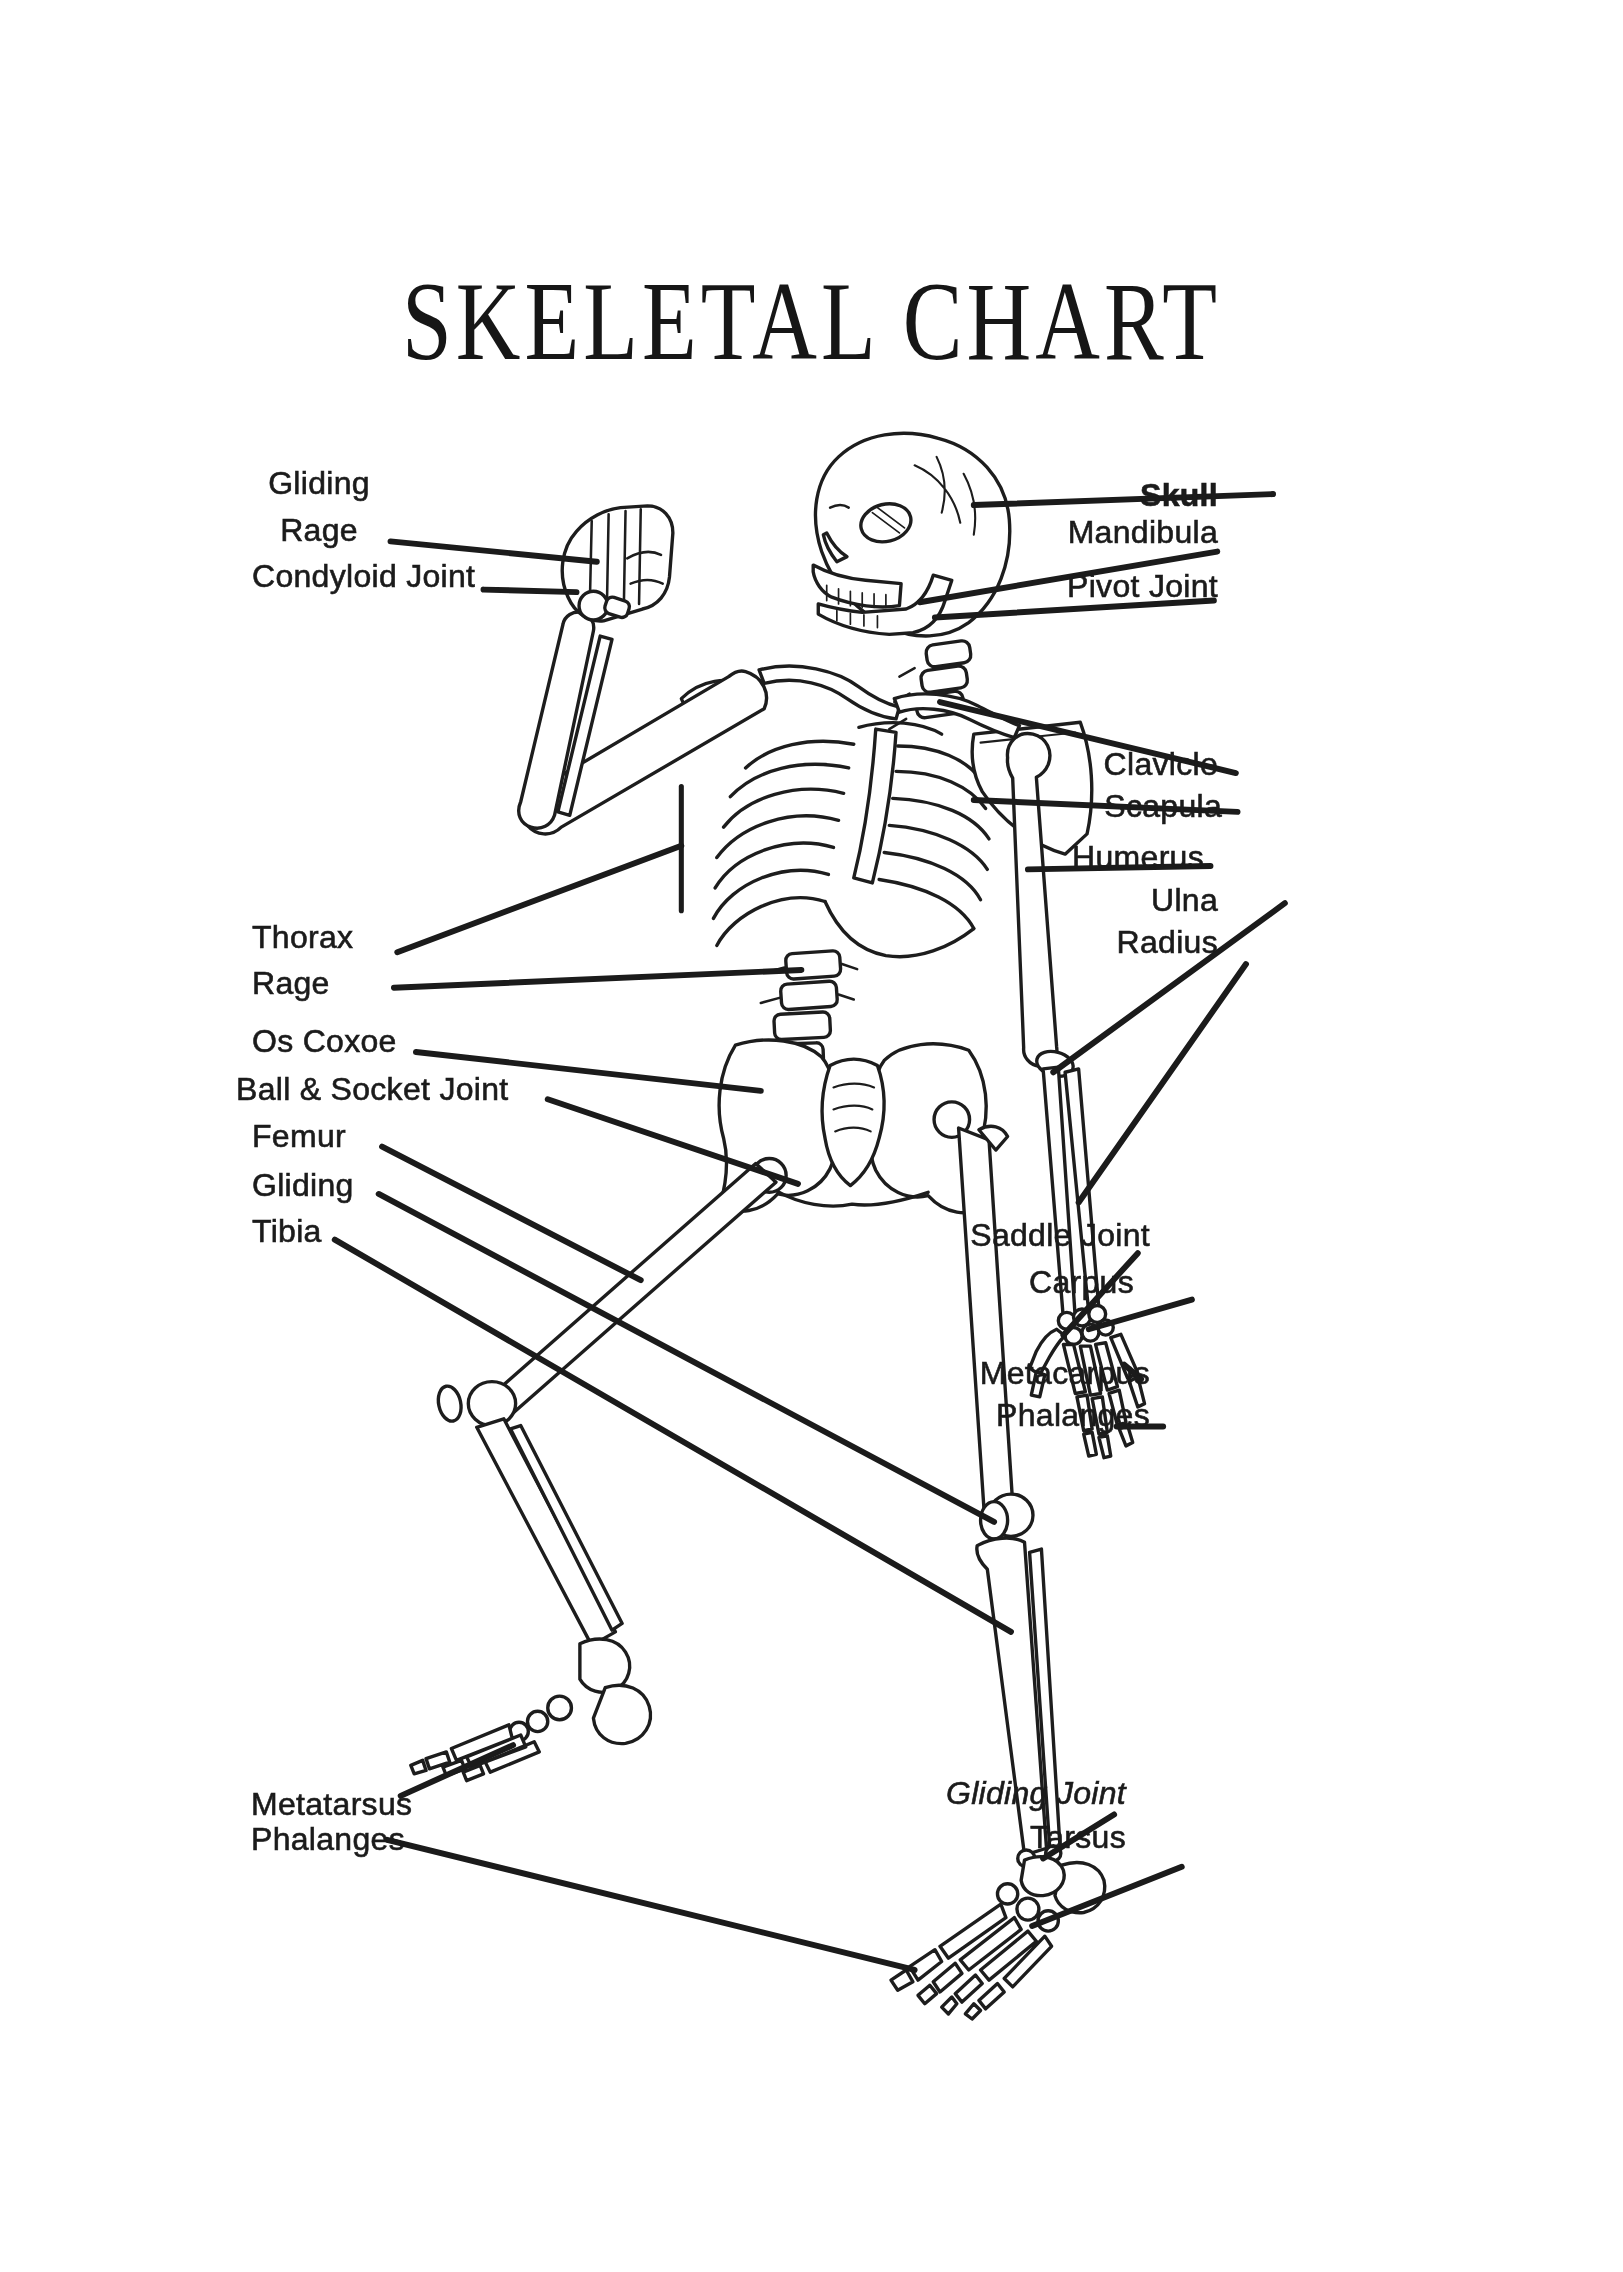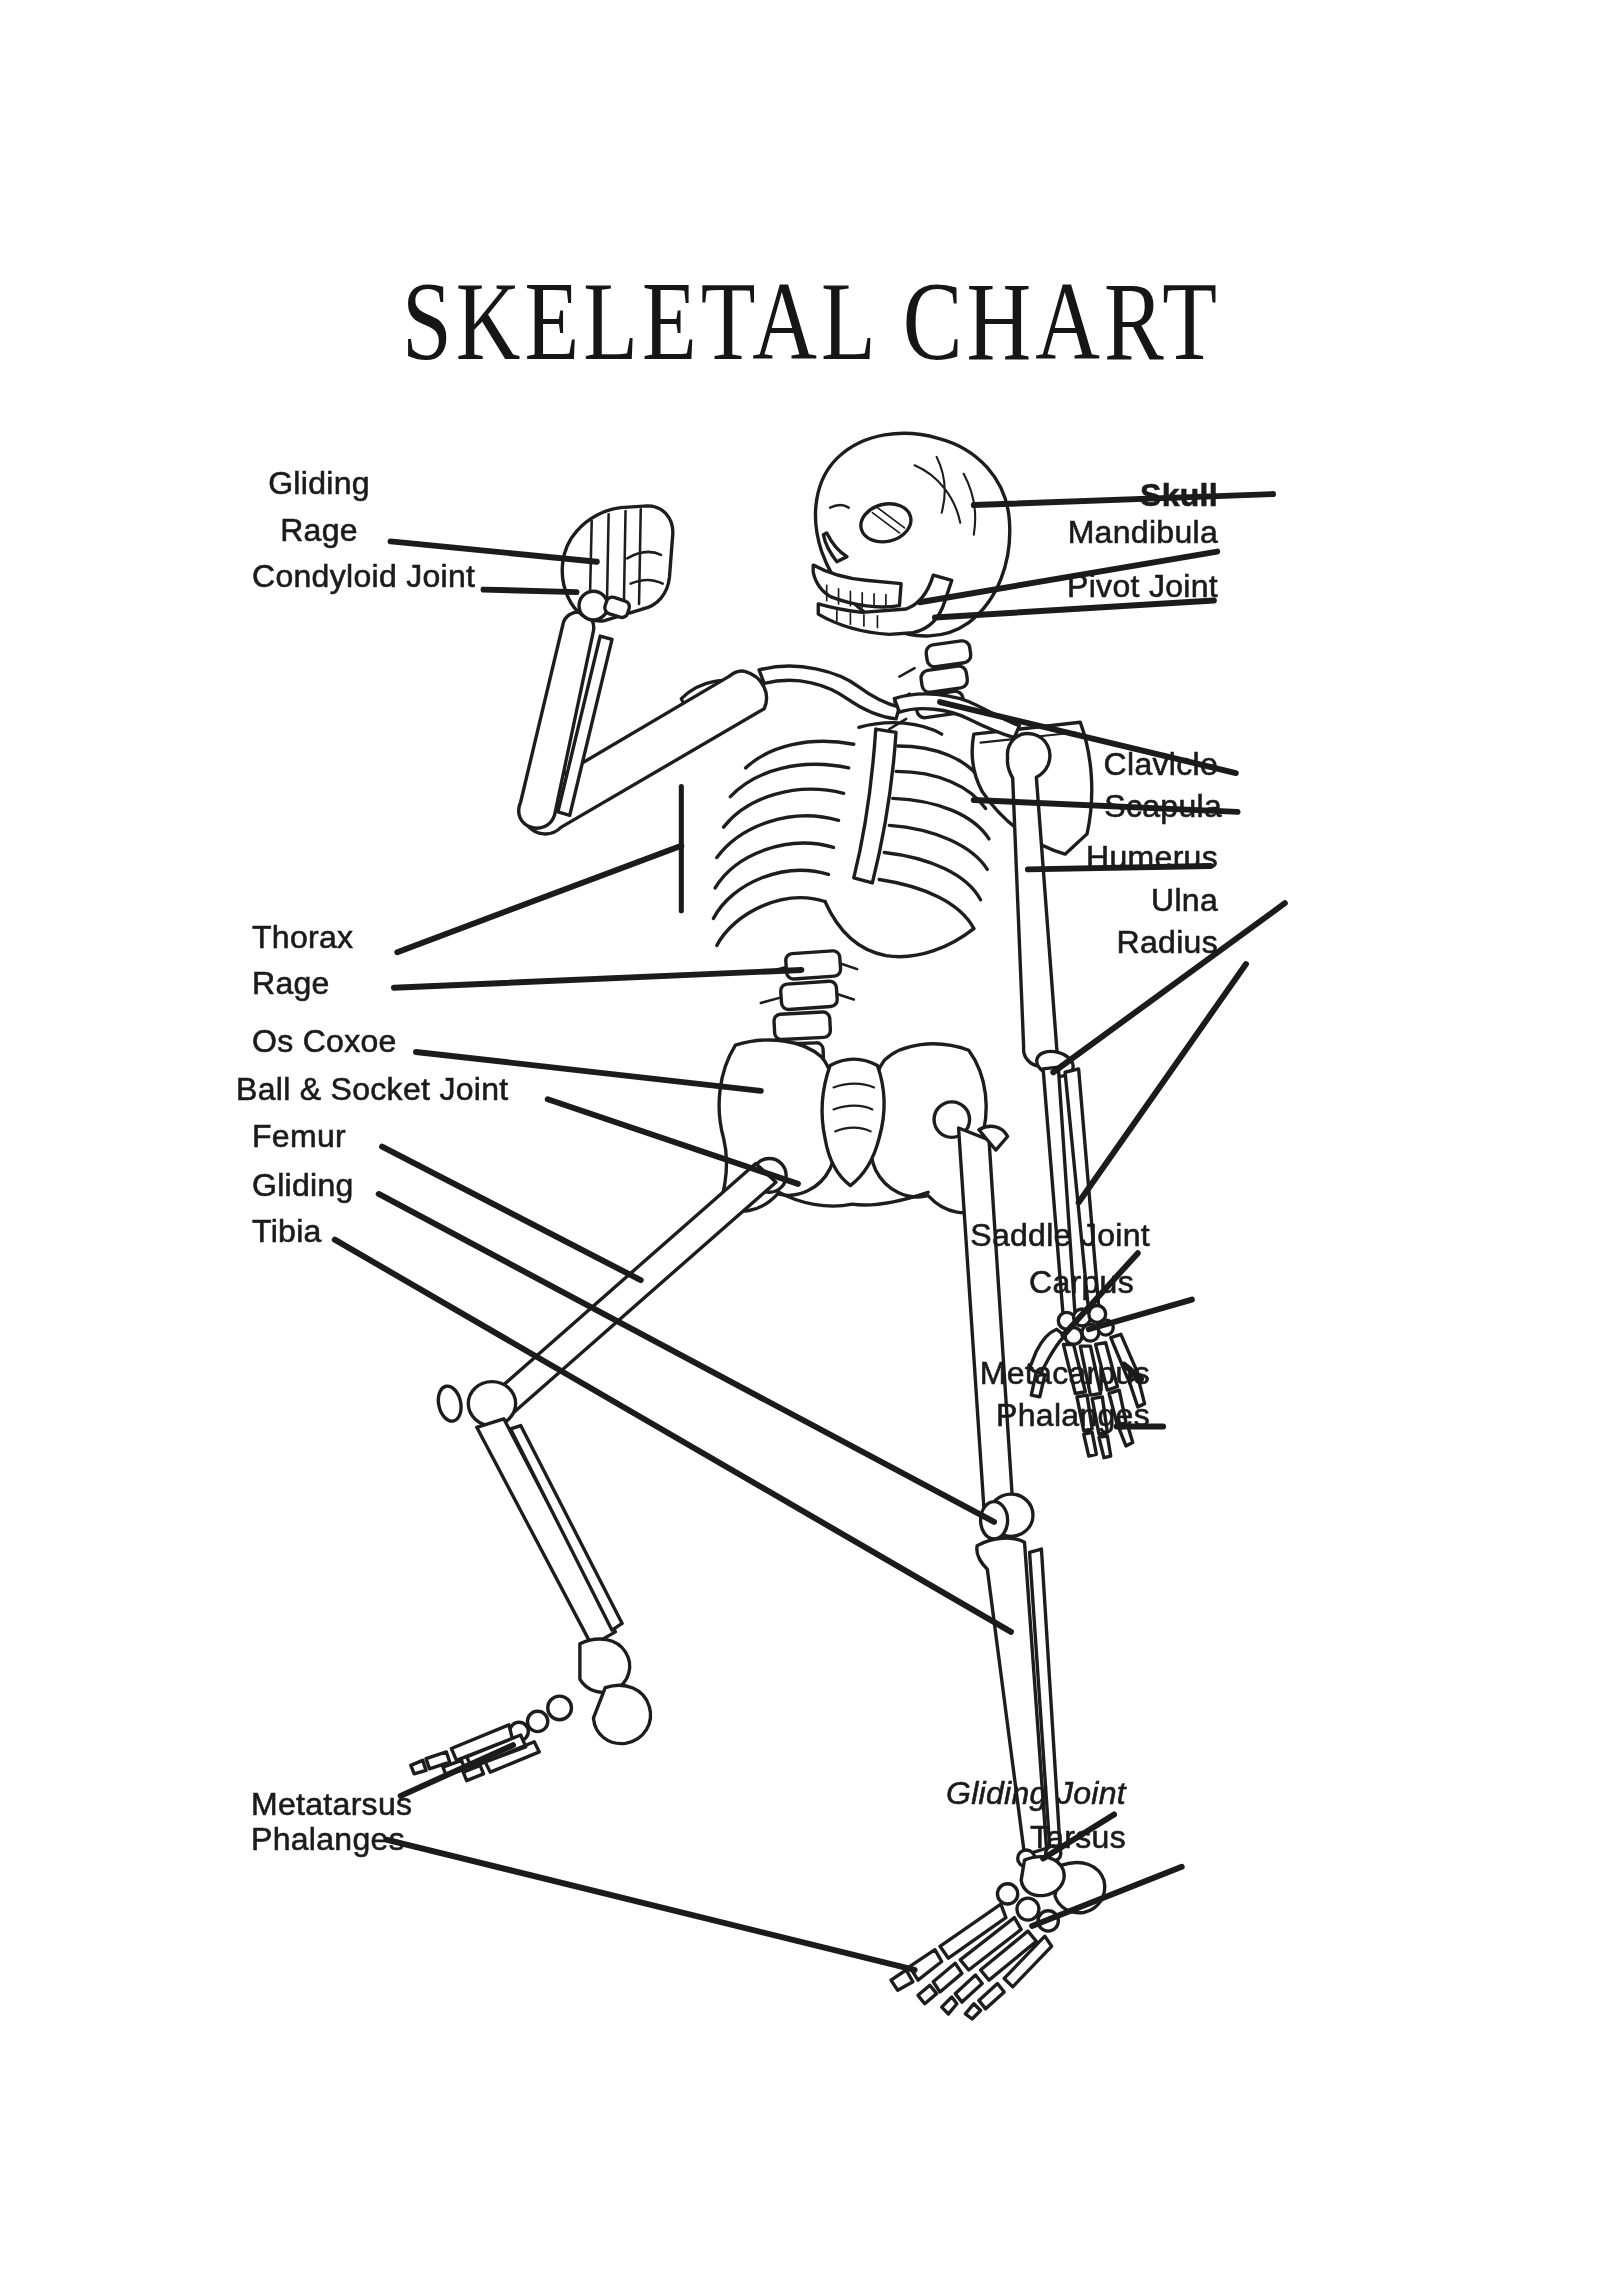--- a/index.html
+++ b/index.html
@@ -207,21 +207,21 @@
     </div>
     <div class="label align-right" style="top: 563px; right: 260px;">
       <div class="line">Pivot Joint</div>
     </div>
     <div class="label align-right" style="top: 741px; right: 260px;">
       <div class="line">Clavicle</div>
     </div>
     <div class="label align-right" style="top: 783px; right: 256px;">
       <div class="line">Scapula</div>
     </div>
-    <div class="label align-right" style="top: 834px; right: 260px;">
+    <div class="label align-right" style="top: 834px; right: 274px;">
       <div class="line">Humerus</div>
     </div>
     <div class="label align-right" style="top: 877px; right: 260px;">
       <div class="line">Ulna</div>
     </div>
     <div class="label align-right" style="top: 919px; right: 260px;">
       <div class="line">Radius</div>
     </div>
     <div class="label align-left" style="top: 914px; left: 252px;">
       <div class="line">Thorax</div>

